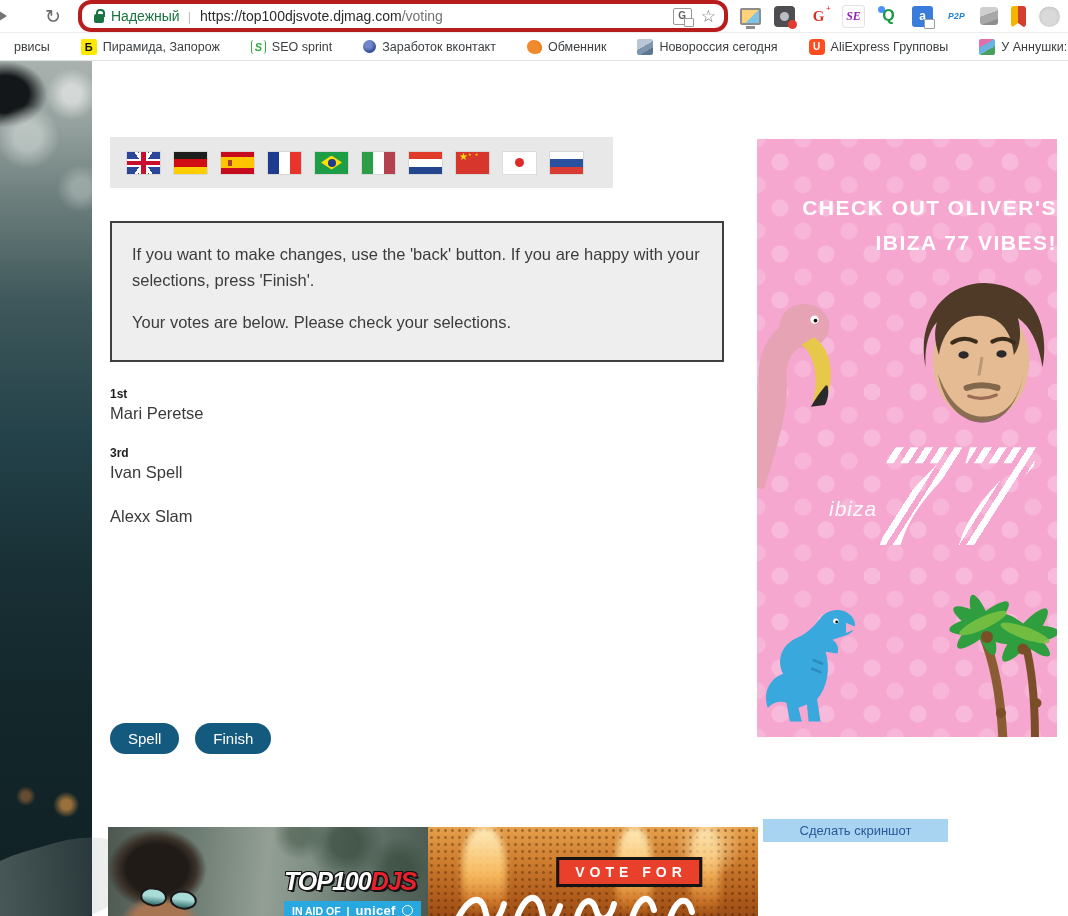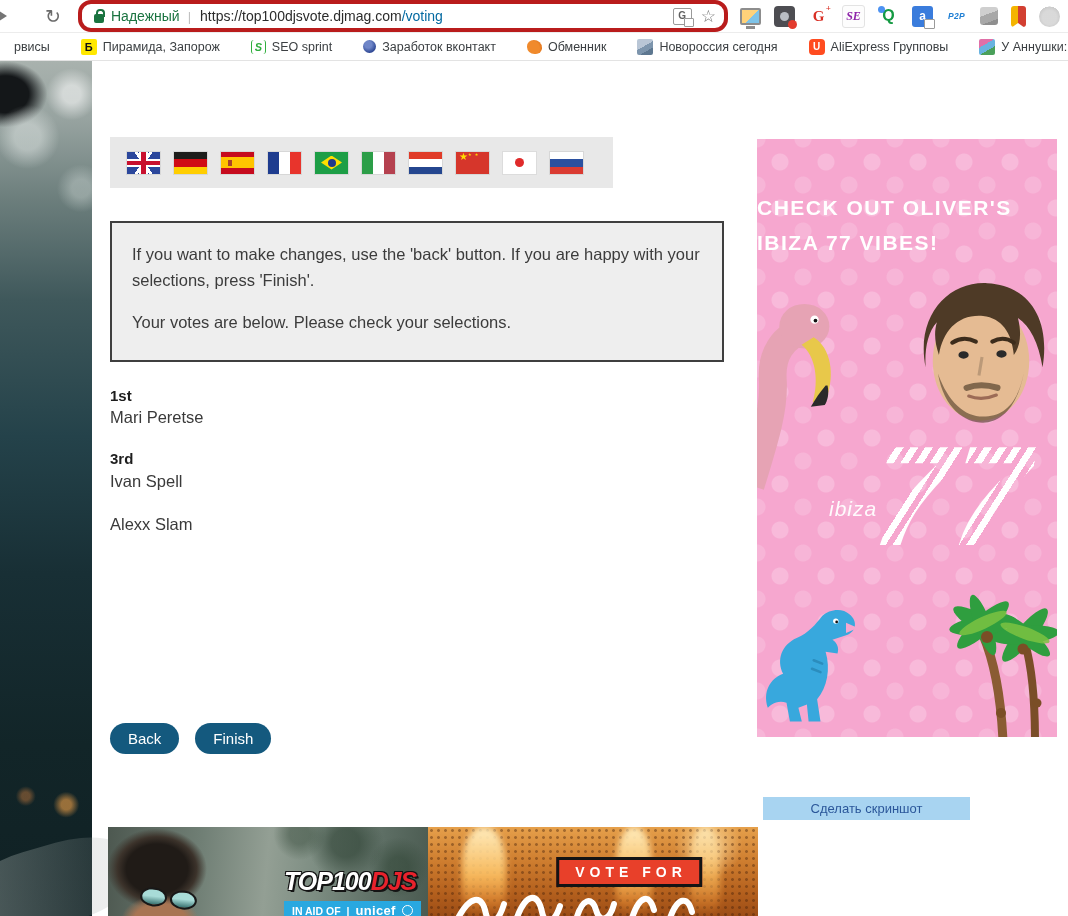--- a/index.html
+++ b/index.html
@@ -16,21 +16,21 @@
   .nav-reload{flex:none;width:30px;margin-left:28px;color:#6b6b6b;font-size:19px;text-align:center;cursor:pointer;line-height:1;}
   .addressbar{
     flex:1;height:24px;margin-left:10px;margin-right:12px;border:4px solid #b91c1c;border-radius:13px;
     background:#fff;display:flex;align-items:center;padding:0 8px 0 12px;min-width:0;
   }
   .lock{flex:none;position:relative;width:10px;height:9px;background:#1a7340;border-radius:2px;margin-top:4px;margin-right:7px;}
   .lock::before{content:"";position:absolute;left:1.5px;top:-5px;width:5px;height:6px;border:2px solid #1a7340;border-bottom:none;border-radius:4px 4px 0 0;}
   .secure{color:#1a7340;font-size:14px;margin-right:8px;white-space:nowrap;}
   .addr-sep{color:#c0c0c0;font-size:13px;margin-right:9px;}
   .url{font-size:14px;color:#2b2b2b;white-space:nowrap;overflow:hidden;flex:1;min-width:0;}
-  .url-path{color:#0369a1;}
+  .url-path{color:#737373;}
   .addr-translate{flex:none;width:17px;height:15px;border:1px solid #9a9a9a;border-radius:2px;color:#5f5f5f;
     font-size:10px;font-weight:bold;text-align:center;line-height:14px;margin-right:9px;background:#fff;position:relative;cursor:pointer;}
   .addr-translate::after{content:"";position:absolute;right:-3px;bottom:-3px;width:8px;height:7px;background:#fff;border:1px solid #9a9a9a;border-radius:1px;}
   .addr-star{flex:none;color:#757575;font-size:17px;line-height:1;cursor:pointer;}
   .extensions{flex:none;display:flex;align-items:center;gap:13px;padding-right:8px;}
   .ext{width:21px;height:21px;flex:none;display:flex;align-items:center;justify-content:center;
     font-size:11px;font-weight:bold;cursor:pointer;position:relative;border-radius:3px;}
   .ext-screen-capture{border:2px solid #8d8d8d;border-radius:2px;width:17px;height:13px;background:linear-gradient(135deg,#ffd27a 0 55%,#7ec3e8 55%);}
   .ext-screen-capture::after{content:"";position:absolute;bottom:-6px;left:4px;width:9px;height:3px;background:#8d8d8d;}
   .ext-camera-blocked{background:#4d4d52;border-radius:4px;}
@@ -100,21 +100,21 @@
   .flag-china::after{content:"★ ★";position:absolute;left:12px;top:0px;color:#ffde00;font-size:4px;letter-spacing:1px;}
   .flag-japan{background:#fff;box-shadow:0 0 0 1px #dcdcdc;}
   .flag-japan::before{content:"";position:absolute;left:12px;top:6.5px;width:9px;height:9px;border-radius:50%;background:#e02a2a;}
   .flag-russia{background:linear-gradient(to bottom,#fff 0%,#fff 33%,#2a50a0 33%,#2a50a0 66%,#da3b32 66%);}
   .info-box{position:absolute;left:110px;top:161px;width:614px;box-sizing:border-box;
     background:#eee;border:2px solid #3f3f3f;padding:19px 20px 24px 20px;}
   .info-box p{margin:0;font-size:16.5px;line-height:1.55;color:#3c3c3c;}
   .info-box p + p{margin-top:17px;}
   .votes{position:absolute;left:110px;top:326px;width:420px;}
   .vote{margin-bottom:20px;}
-  .vote-rank{font-size:15px;font-weight:bold;color:#1d1d1d;line-height:1.35;}
+  .vote-rank{font-size:12px;font-weight:bold;color:#1d1d1d;line-height:1.35;}
   .vote-name{font-size:16.5px;color:#3a3a3a;line-height:1.4;}
   .actions{position:absolute;left:110px;top:663px;display:flex;gap:16px;}
   .btn{background:#14597e;color:#fff;border:none;border-radius:16px;height:31px;padding:0 18px;
     font-size:15px;font-family:"Liberation Sans", sans-serif;cursor:pointer;}
   
   .banner{position:absolute;top:767px;width:330px;height:89px;overflow:hidden;cursor:pointer;}
   .banner-left{left:108px;
     background:
       radial-gradient(circle at 72% 18%, rgba(38,58,44,.55) 0 14px, transparent 38px),
       radial-gradient(circle at 88% 45%, rgba(45,66,50,.5) 0 10px, transparent 30px),
@@ -146,30 +146,30 @@
     background:linear-gradient(180deg,rgba(255,240,195,.95) 0%,rgba(255,195,100,.85) 55%,rgba(255,160,60,.4) 85%,transparent 100%);
     border-radius:45% 45% 30% 30%;filter:blur(3px);}
   .flame-1{left:34px;}
   .flame-2{left:188px;width:36px;}
   .flame-3{left:262px;width:30px;opacity:.8;}
   .br-votefor{position:absolute;left:50%;top:30px;transform:translateX(-50%);
     background:#e8402a;border:3px solid #141414;color:#fff;font-weight:bold;font-size:14px;
     letter-spacing:5px;padding:4px 12px 4px 16px;white-space:nowrap;margin-left:36px;}
   .br-script{position:absolute;left:0;bottom:-8px;width:100%;height:34px;}
   
-  .screenshot-btn{position:absolute;left:763px;top:737px;width:207px;height:23px;
+  .screenshot-btn{position:absolute;left:763px;top:759px;width:185px;height:23px;
     background:#a8d4f1;border:none;font-size:13px;color:#2b579a;font-family:"Liberation Sans", sans-serif;cursor:pointer;}
   
   .ad{position:absolute;left:757px;top:79px;width:300px;height:598px;overflow:hidden;cursor:pointer;
     background-color:#f6a7cf;
     background-image:
       radial-gradient(circle, rgba(255,255,255,.22) 8px, rgba(255,255,255,0) 9px),
       radial-gradient(circle, rgba(255,255,255,.16) 8px, rgba(255,255,255,0) 9px);
     background-size:46px 46px,46px 46px;background-position:0 0,23px 23px;}
-  .ad-title{position:absolute;left:0;top:52px;width:100%;text-align:left;color:#fff;
+  .ad-title{position:absolute;left:0;top:52px;width:100%;text-align:right;color:#fff;
     font-weight:bold;font-size:21px;letter-spacing:1.5px;line-height:1.65;}
   .ad-flamingo{position:absolute;left:-12px;top:148px;width:102px;height:210px;}
   .ad-face{position:absolute;left:150px;top:138px;width:148px;height:158px;}
   .ad-logo77{position:absolute;left:72px;top:300px;width:190px;height:170px;color:#fff;}
   .ad-ibiza{position:absolute;left:0px;top:58px;font-style:italic;font-size:21px;letter-spacing:1px;opacity:.95;}
   .ad-77{position:absolute;left:44px;top:-14px;font-size:142px;font-weight:bold;font-style:italic;
     line-height:1;transform:skewX(-6deg);
     background:repeating-linear-gradient(118deg,#fff 0 7px,rgba(255,255,255,0) 7px 13px);
     -webkit-background-clip:text;background-clip:text;color:transparent;}
   @supports not (background-clip:text){.ad-77{color:#fff;background:none;}}
@@ -271,21 +271,21 @@
       <div class="vote">
     <div class="vote-rank">3rd</div>
     <div class="vote-name">Ivan Spell</div>
   </div>
       <div class="vote">
     <div class="vote-name">Alexx Slam</div>
   </div>
     </div>
 
   <div class="actions">
-    <button class="btn">Back</button>
+    <button class="btn">Spell</button>
     <button class="btn">Finish</button>
   </div>
 
   <div class="banner banner-left">
     <div class="bl-man">
       <span class="bl-glasses">
           <span></span>
           <span></span>
         </span>
     </div>

